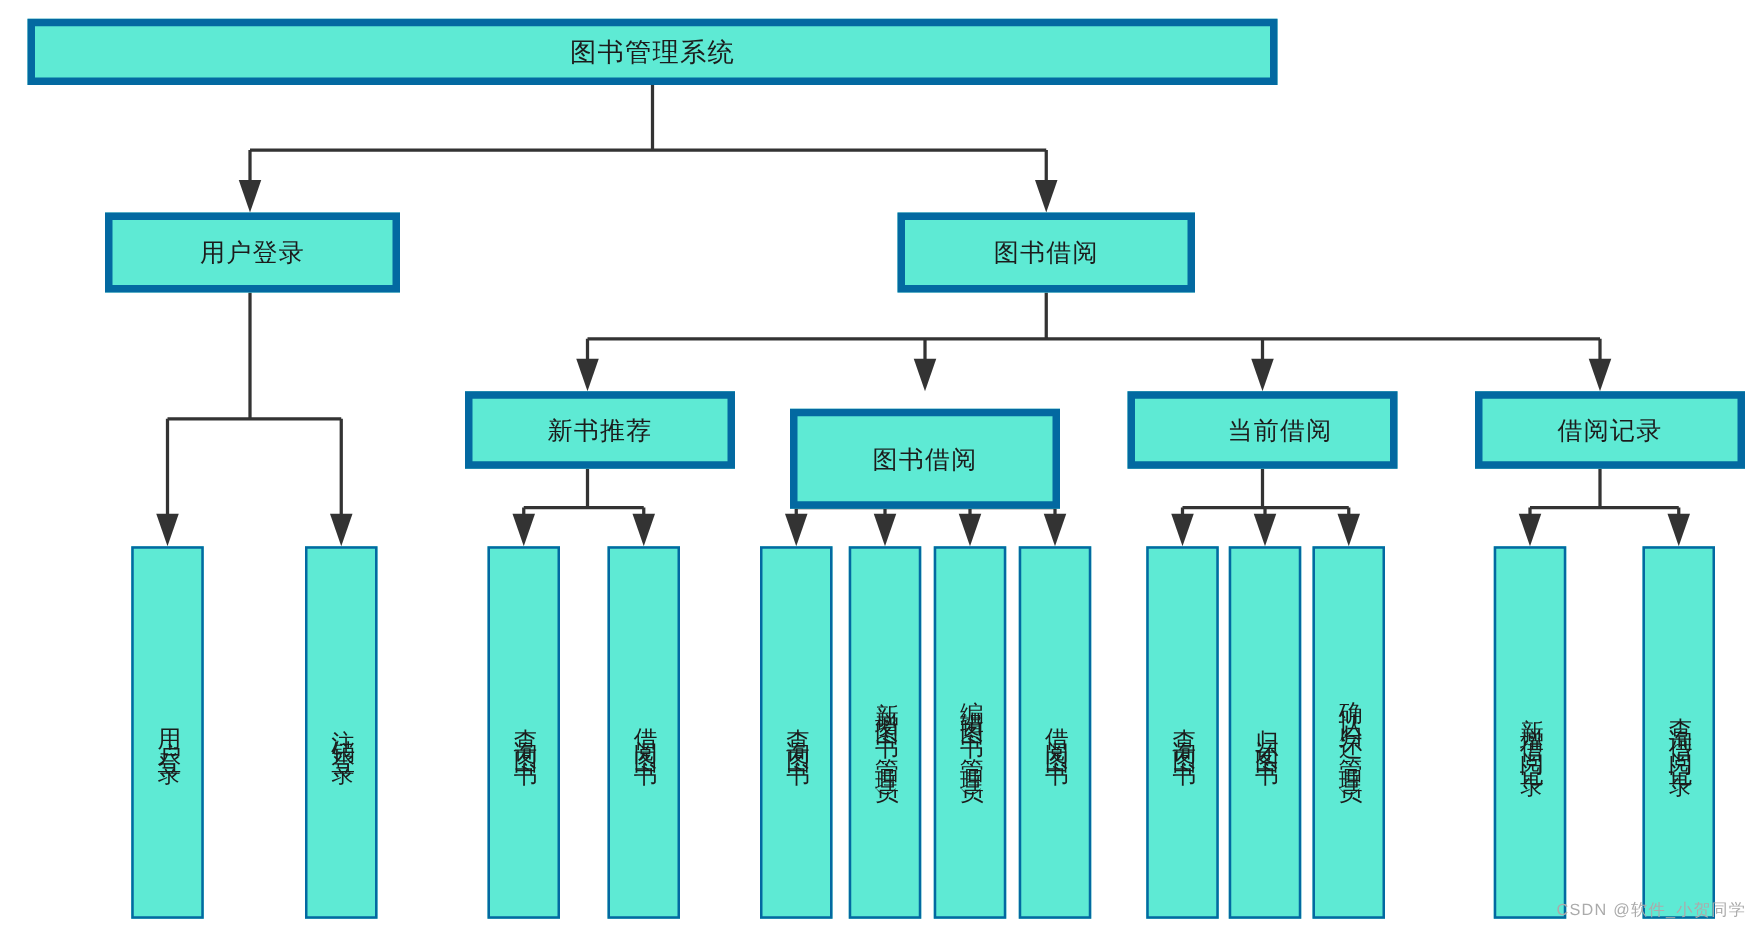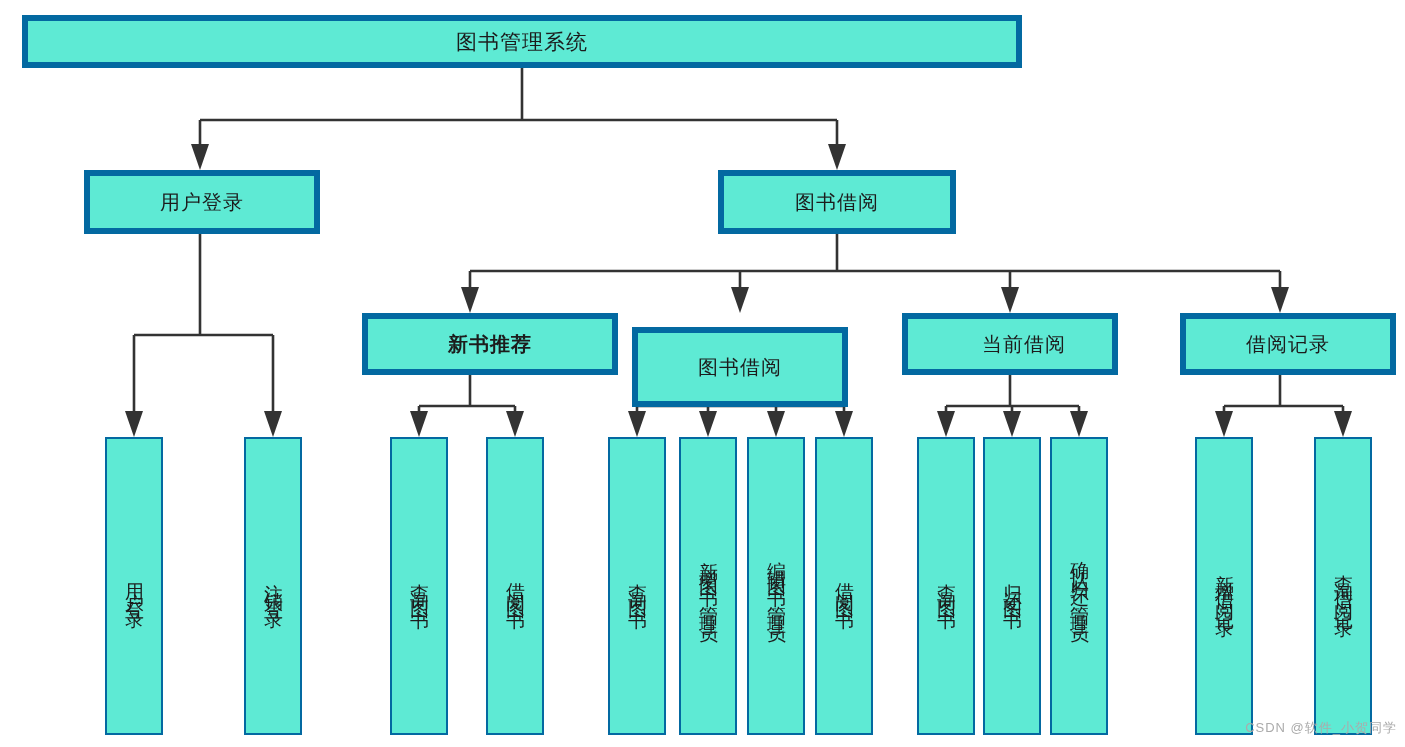--- a/index.html
+++ b/index.html
@@ -97,21 +97,21 @@
       <polygon points="1215,411 1233,411 1224,437"></polygon>
       <polygon points="1334,411 1352,411 1343,437"></polygon>
     </g>
   </svg>
 
   <div class="node h-node root-node" style="left:22px; top:15px; width:1000px; height:53px;">图书管理系统</div>
 
   <div class="node h-node" style="left:84px; top:170px; width:236px; height:64px;">用户登录</div>
   <div class="node h-node" style="left:718px; top:170px; width:238px; height:64px;">图书借阅</div>
 
-  <div class="node h-node" style="left:362px; top:313px; width:256px; height:62px;font-weight:bold;">新书推荐</div>
+  <div class="node h-node" style="left:372px; top:313px; width:216px; height:62px;">新书推荐</div>
   <div class="node h-node" style="left:632px; top:327px; width:216px; height:80px;">图书借阅</div>
   <div class="node h-node" style="left:902px; top:313px; width:216px; height:62px;padding-left:28px;">当前借阅</div>
   <div class="node h-node" style="left:1180px; top:313px; width:216px; height:62px;">借阅记录</div>
 
   <div class="node leaf" style="left:105px; top:437px; width:58px; height:298px;">用户登录</div>
   <div class="node leaf" style="left:244px; top:437px; width:58px; height:298px;">注销登录</div>
 
   <div class="node leaf" style="left:390px; top:437px; width:58px; height:298px;">查询图书</div>
   <div class="node leaf" style="left:486px; top:437px; width:58px; height:298px;">借阅图书</div>
 

